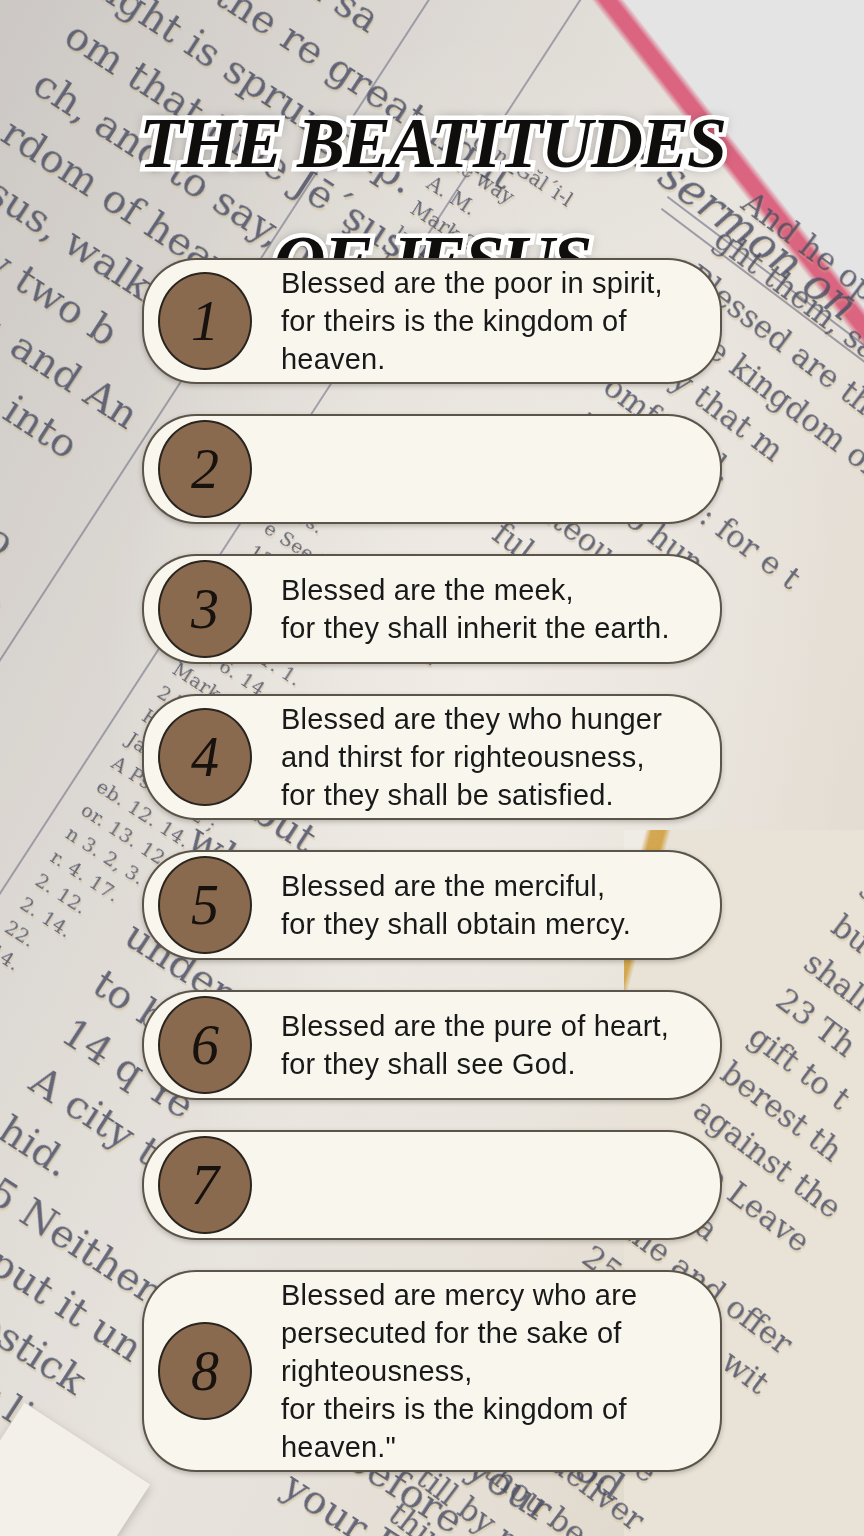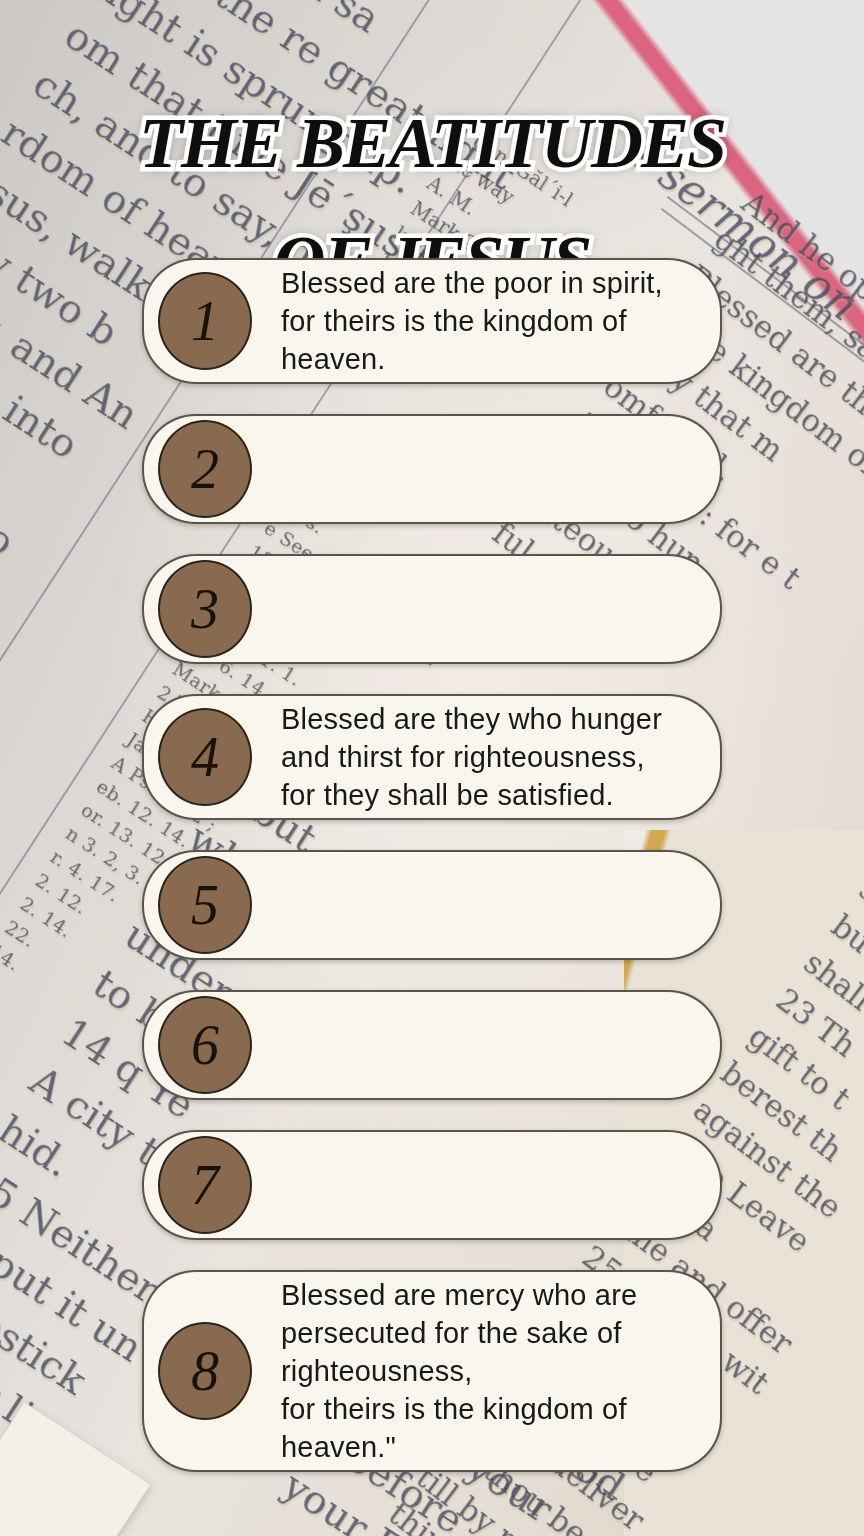--- a/index.html
+++ b/index.html
@@ -253,41 +253,47 @@
     <div class="card">
       <div class="num-circle" style="background-color: rgb(138, 106, 78);">
         <span>2</span>
       </div>
     </div>
 
     <div class="card">
       <div class="num-circle" style="background-color: rgb(138, 106, 78);">
         <span>3</span>
       </div>
+      <div class="card-text">Blessed are the meek,
+for they shall inherit the earth.</div>
     </div>
 
     <div class="card">
       <div class="num-circle" style="background-color: rgb(138, 106, 78);">
         <span>4</span>
       </div>
       <div class="card-text">Blessed are they who hunger
 and thirst for righteousness,
 for they shall be satisfied.</div>
     </div>
 
     <div class="card">
       <div class="num-circle" style="background-color: rgb(138, 106, 78);">
         <span>5</span>
       </div>
+      <div class="card-text">Blessed are the merciful,
+for they shall obtain mercy.</div>
     </div>
 
     <div class="card">
       <div class="num-circle" style="background-color: rgb(138, 106, 78);">
         <span>6</span>
       </div>
+      <div class="card-text">Blessed are the pure of heart,
+for they shall see God.</div>
     </div>
 
     <div class="card">
       <div class="num-circle" style="background-color: rgb(138, 106, 78);">
         <span>7</span>
       </div>
     </div>
 
     <div class="card">
       <div class="num-circle" style="background-color: rgb(138, 106, 78);">

